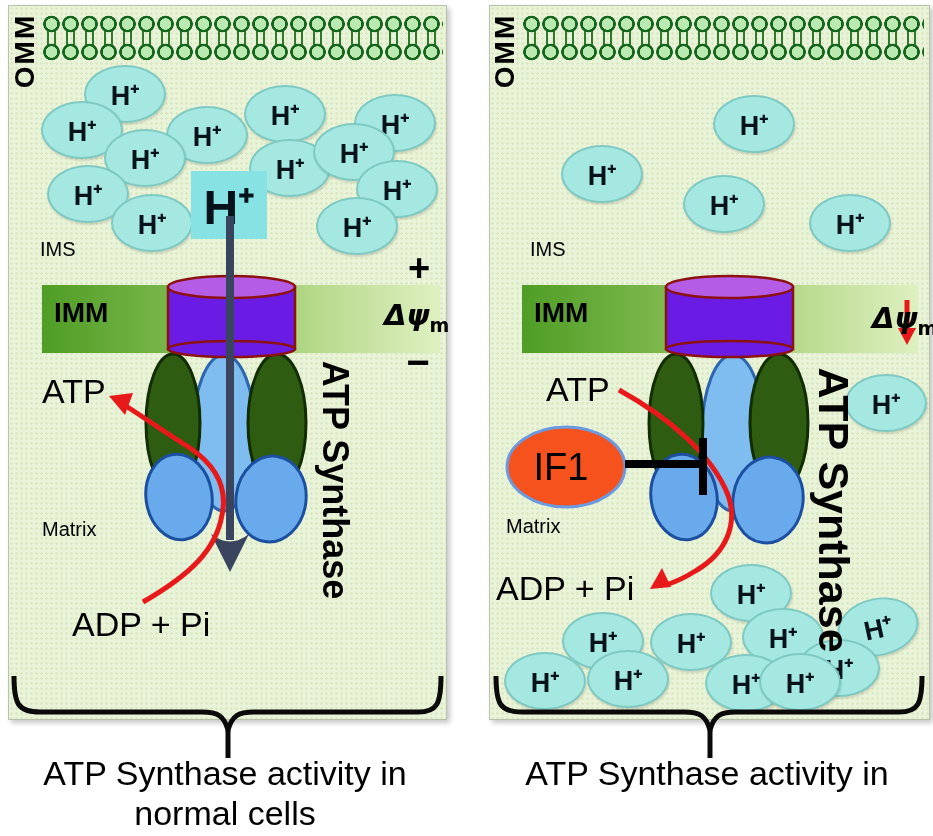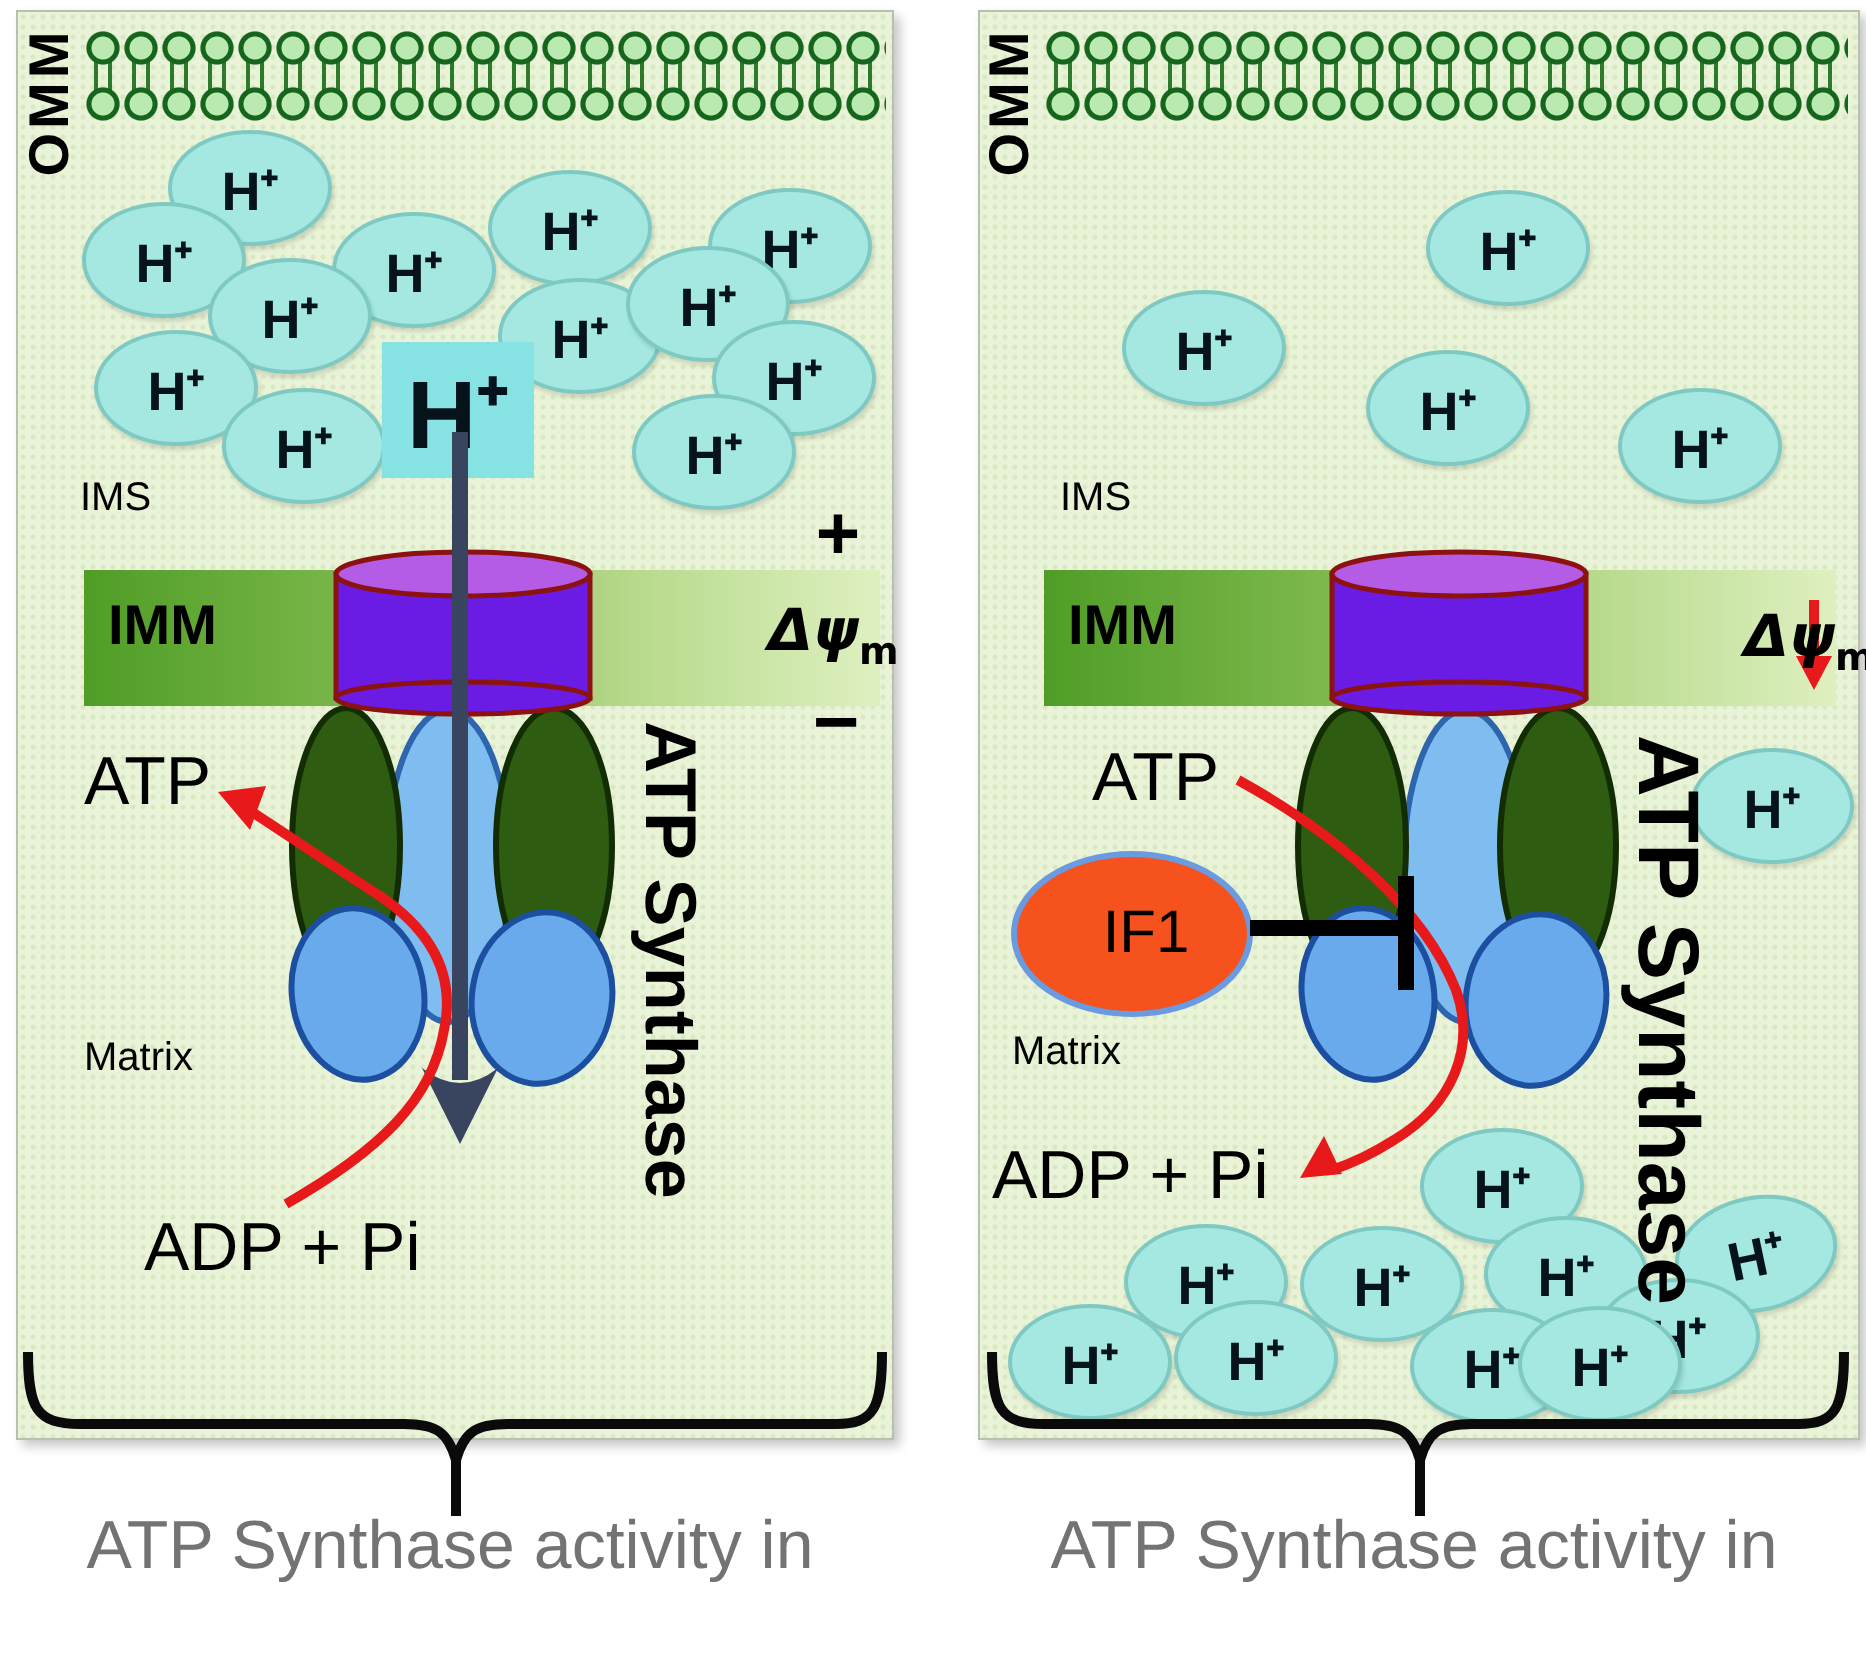--- a/index.html
+++ b/index.html
@@ -32,22 +32,22 @@
   .vert-cw{transform:translate(-50%,-50%) rotate(90deg);}
   .omm{font-size:28px;font-weight:600;letter-spacing:2px;}
   .region{font-size:20px;}
   .imm-label{font-size:28px;font-weight:bold;}
   .metab{font-size:34px;}
   .dpsi{font-style:italic;font-weight:bold;font-size:29px;font-family:"DejaVu Sans",sans-serif;margin-left:32px;}
   .dpsi sub{font-size:19px;font-style:normal;}
   .sign{font-weight:bold;transform:translate(-50%,-50%);}
   .synthase-rot{font-size:36px;font-weight:600;color:#000;}
   .synthase-rot.big{font-size:43px;}
-  .if1-label{font-size:30px;transform:translate(-50%,-50%);margin-left:12px;}
-  .caption{font-size:34px;line-height:40px;text-align:center;transform:translateX(-50%);color:#737373;}
+  .if1-label{font-size:38px;transform:translate(-50%,-50%);}
+  .caption{font-size:34px;line-height:40px;text-align:center;transform:translateX(-50%);color:#000000;}
 </style>
 </head>
 <body>
 
 <div id="canvas">
 
   <div class="panel" id="panel-normal"></div>
   <div class="panel" id="panel-cancer"></div>
 
   <div class="membrane" style="left:42px;width:401px;"></div>
@@ -129,20 +129,21 @@
   <div class="label imm-label" style="left:54px;top:297px;">IMM</div>
   <div class="label dpsi" style="left:352px;top:298px;">
     <span>Δψ</span><sub>m</sub>
   </div>
   <div class="label metab" style="left:42px;top:372px;">ATP</div>
   <div class="label region" style="left:42px;top:518px;">Matrix</div>
   <div class="label metab" style="left:72px;top:605px;">ADP + Pi</div>
   <div class="label synthase-rot vert-cw" style="left:335px;top:480px;">ATP Synthase</div>
   <div class="label caption" style="left:225px;top:753px;">
     <div>ATP Synthase activity in</div>
+    <div>normal cells</div>
   </div>
 
   <div class="label omm vert-ccw" style="left:505px;top:51px;">OMM</div>
   <div class="label region" style="left:530px;top:238px;">IMS</div>
   <div class="label imm-label" style="left:534px;top:297px;">IMM</div>
   <div class="label dpsi" style="left:840px;top:301px;">
     <span>Δψ</span><sub>m</sub>
   </div>
   <div class="label metab" style="left:546px;top:370px;">ATP</div>
   <div class="label if1-label" style="left:561px;top:467px;">IF1</div>

